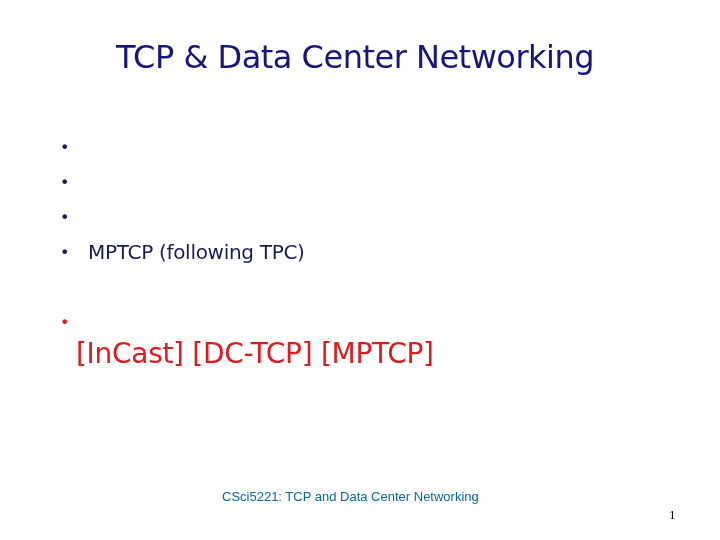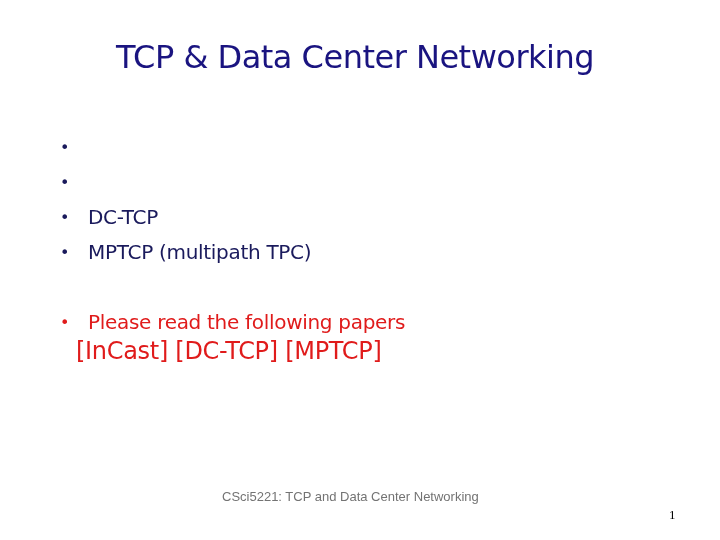--- a/index.html
+++ b/index.html
@@ -14,25 +14,25 @@
   .bullet {
     position: relative; padding-left: 28px; height: 35px; line-height: 35px;
     font-family: "DejaVu Sans", sans-serif; font-size: 20px; color: #1a1a5c;
     white-space: nowrap; letter-spacing: -0.3px;
   }
   .bullet .dot { position: absolute; left: 0; top: 0; font-size: 16px; }
   .bullet.red { color: #e01b1b; }
   .spacer { height: 35px; }
   .papers {
     position: absolute; left: 76px; top: 337px; font-family: "DejaVu Sans", sans-serif;
-    font-size: 24px; color: #e01b1b; letter-spacing: -0.3px; white-space: nowrap;
+    font-size: 28px; color: #e01b1b; letter-spacing: -0.3px; white-space: nowrap;
   }
   .footer {
     position: absolute; left: 222px; top: 489px; font-family: "Liberation Sans", sans-serif;
-    font-size: 13px; color: #737373;
+    font-size: 13px; color: #0369a1;
   }
   .pagenum {
     position: absolute; left: 669px; top: 507px; font-family: "Liberation Serif", serif;
     font-size: 13px; color: #000000;
   }
 </style>
 </head>
 <body>
 
 <div class="slide">
@@ -40,30 +40,28 @@
 
   <ul class="bullets">
     <li class="bullet">
       <span class="dot">•</span>
     </li>
     <li class="bullet">
       <span class="dot">•</span>
     </li>
     <li class="bullet">
       <span class="dot">•</span>
-      <span>DC-TCP</span>
     </li>
     <li class="bullet">
       <span class="dot">•</span>
-      <span>MPTCP (multipath TPC)</span>
+      <span>MPTCP (following TPC)</span>
     </li>
     <li class="spacer"></li>
     <li class="bullet red">
       <span class="dot">•</span>
-      <span>Please read the following papers</span>
     </li>
   </ul>
 
   <div class="papers">[InCast] [DC-TCP] [MPTCP]</div>
 
   <div class="footer">CSci5221:  TCP and Data Center Networking</div>
   <div class="pagenum">1</div>
 </div>
 
 </body></html>

